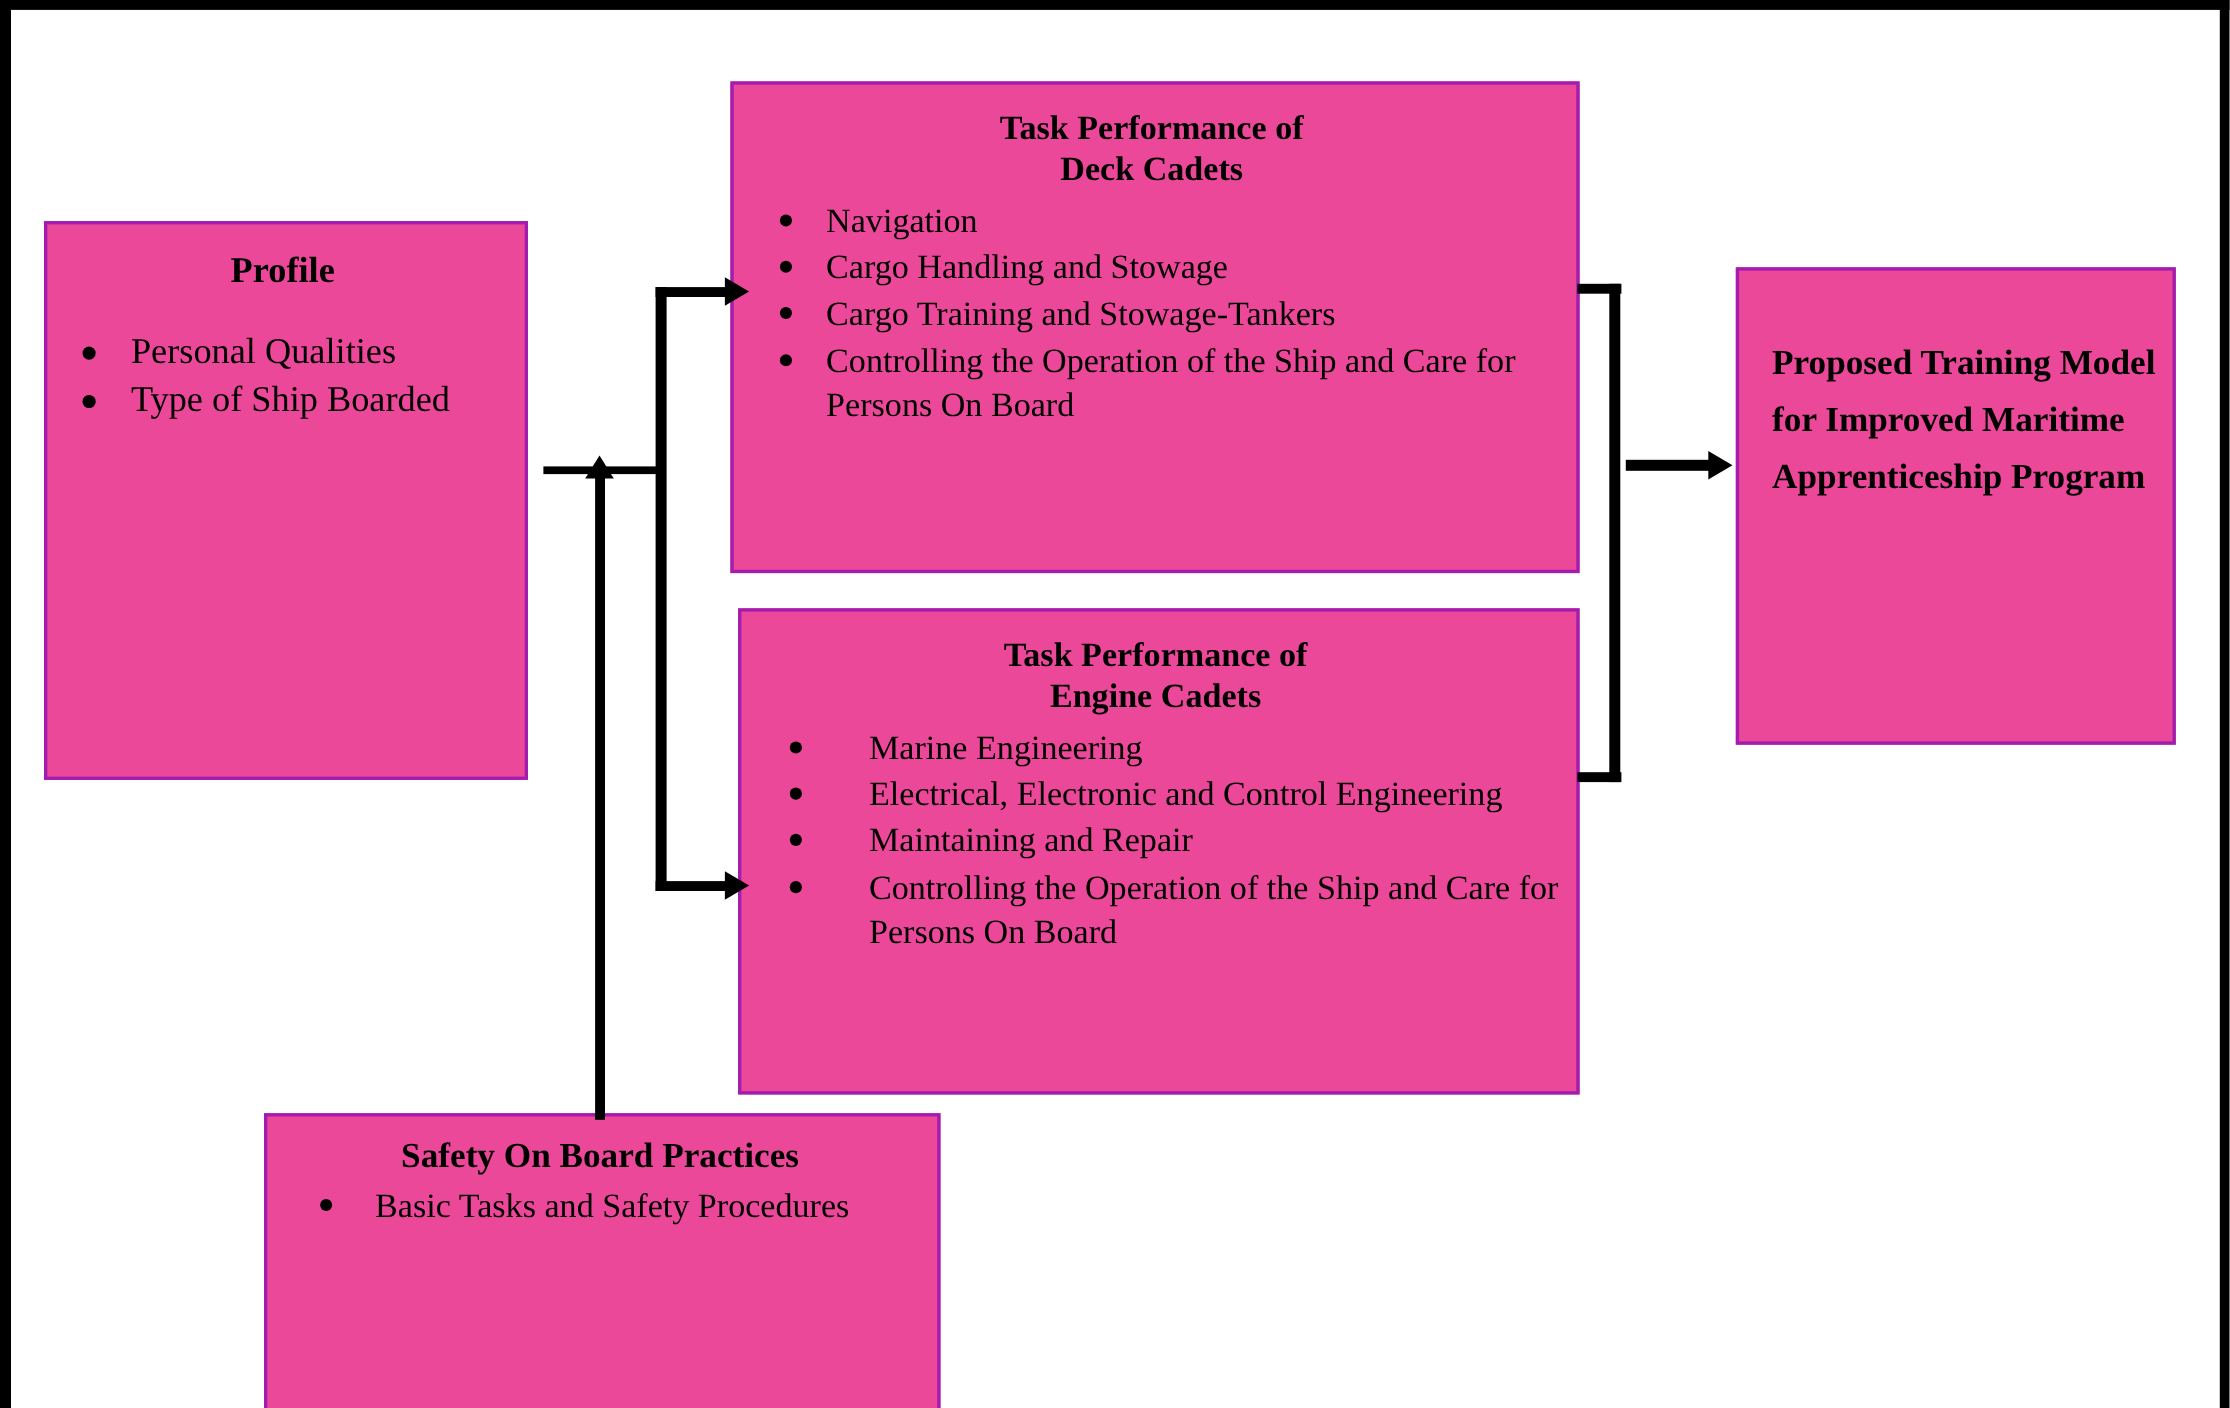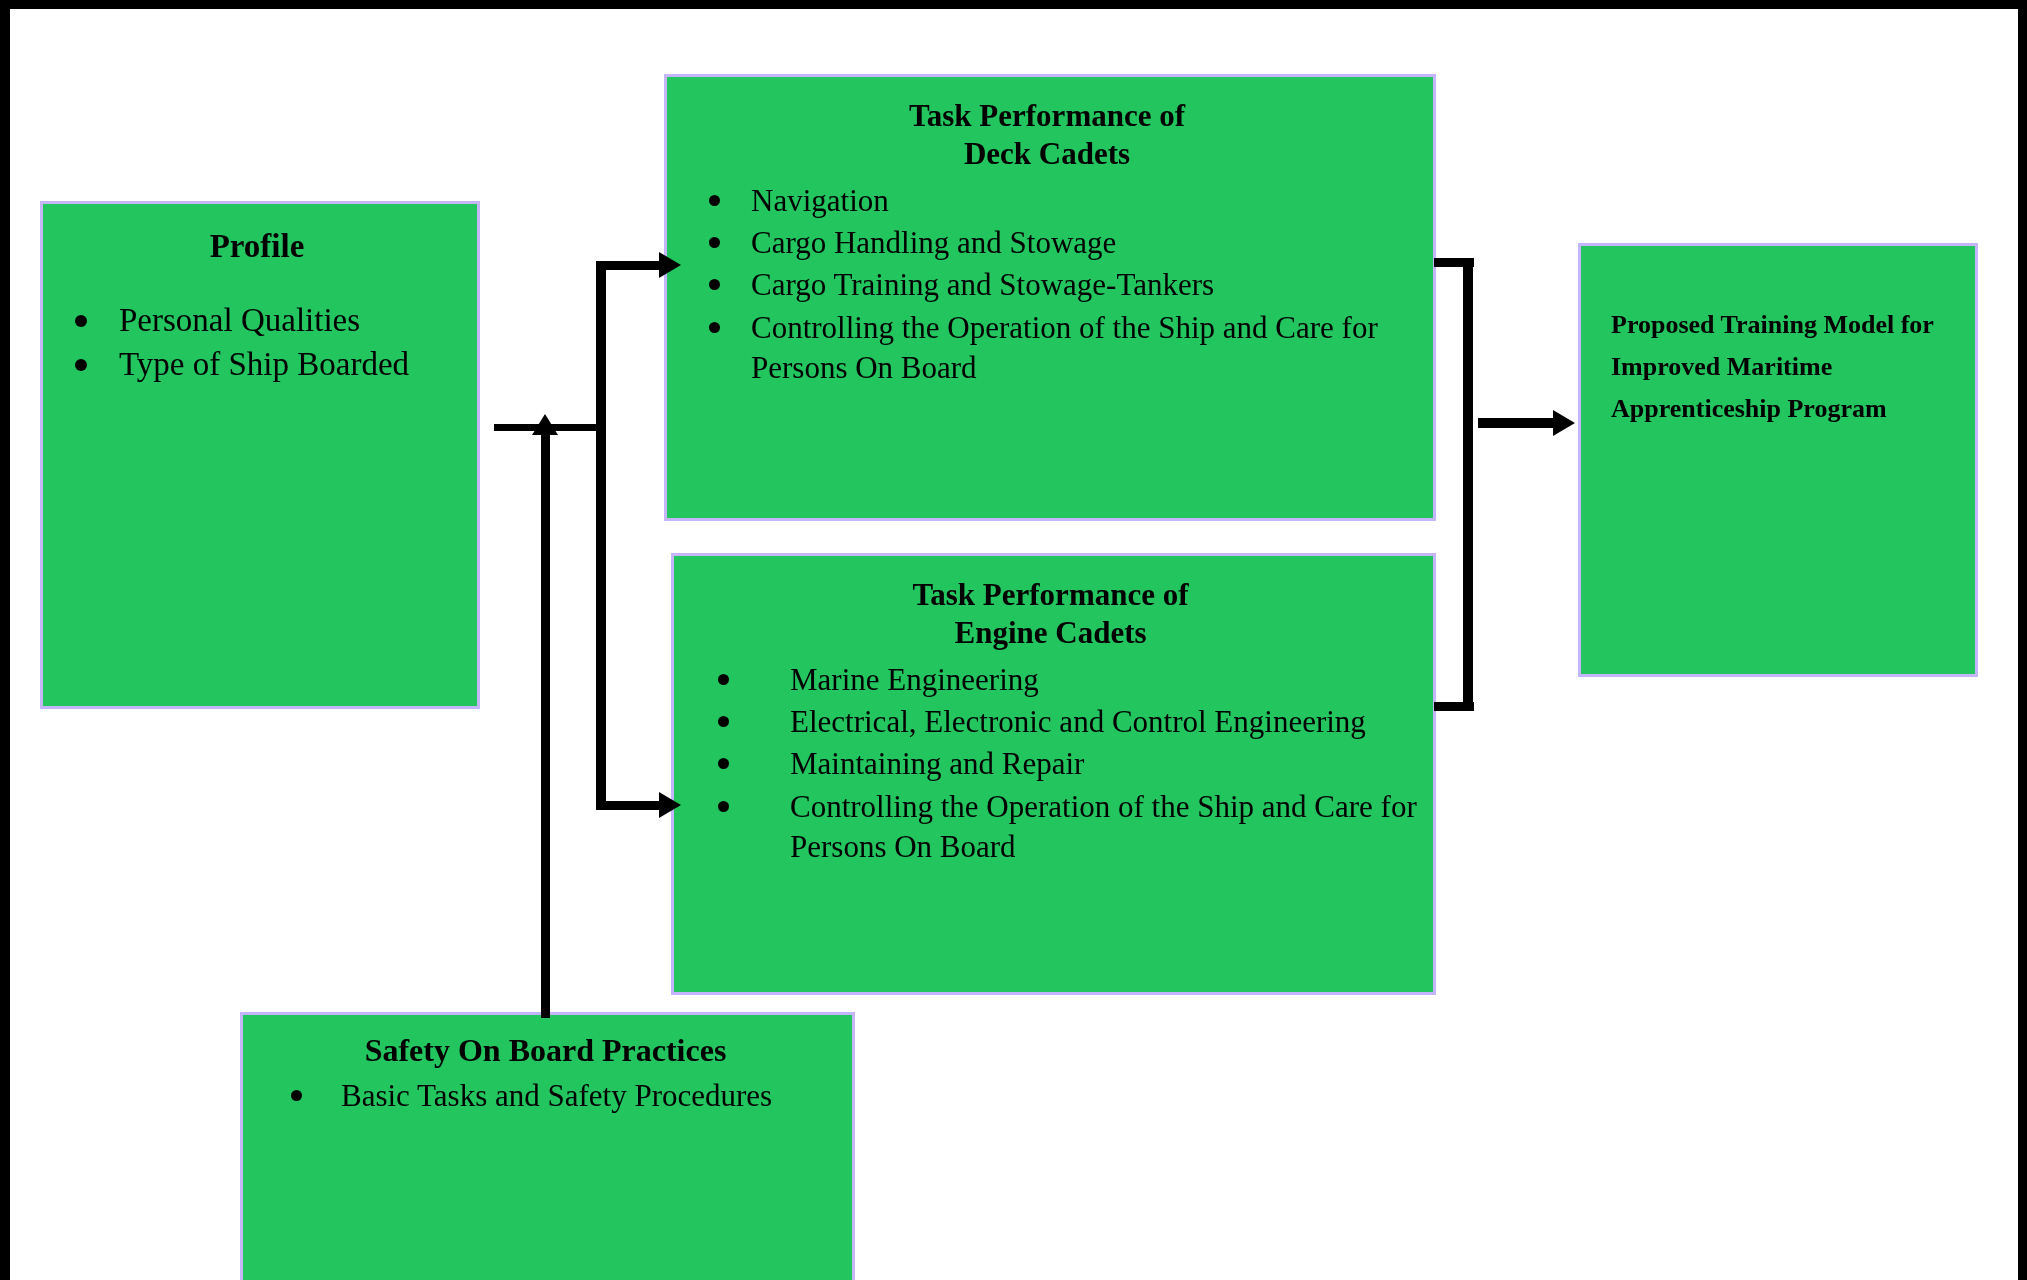--- a/index.html
+++ b/index.html
@@ -12,22 +12,22 @@
   
   #frame-top{position:absolute;left:0;top:0;width:2027px;height:9px;background:#000;}
   #frame-left{position:absolute;left:0;top:0;width:10px;height:1280px;background:#000;}
   #frame-right{position:absolute;right:0;top:0;width:9px;height:1280px;background:#000;}
 
   .canvas{position:absolute;left:0;top:0;width:2027px;height:1280px;}
 
   
   .box{
     position:absolute;
-    border:3px solid #c4b5fd;
-    background:#22c55e;
+    border:3px solid #a21caf;
+    background:#ec4899;
     box-sizing:border-box;
   }
   .box-title{
     font-weight:bold;
     text-align:center;
     line-height:1.22;
     font-size:31px;
   }
   .blist{
     list-style:none;
@@ -68,21 +68,21 @@
   
   #safety-box{left:240px;top:1012px;width:615px;height:300px;padding:16px 10px 0 6px;}
   #safety-box .box-title{font-size:32px;margin:0 0 6px 0;text-align:center;}
   #safety-box .blist{font-size:31px;}
   #safety-box .blist li{padding-left:92px;}
   #safety-box .blist li .bullet{left:42px;}
 
   
   #proposed-box{left:1578px;top:243px;width:400px;height:434px;padding:58px 10px 0 30px;}
   #proposed-box .prop-text{
-    font-weight:bold;font-size:26px;line-height:1.62;
+    font-weight:bold;font-size:32px;line-height:1.62;
   }
 
   
   .ln{position:absolute;background:#000;}
   
   #conn-profile-stub{left:494px;top:424px;width:108px;height:7px;}
   
   #conn-spine{left:596px;top:261px;width:10px;height:549px;}
   
   #conn-spine-deck{left:596px;top:261px;width:68px;height:9px;}

